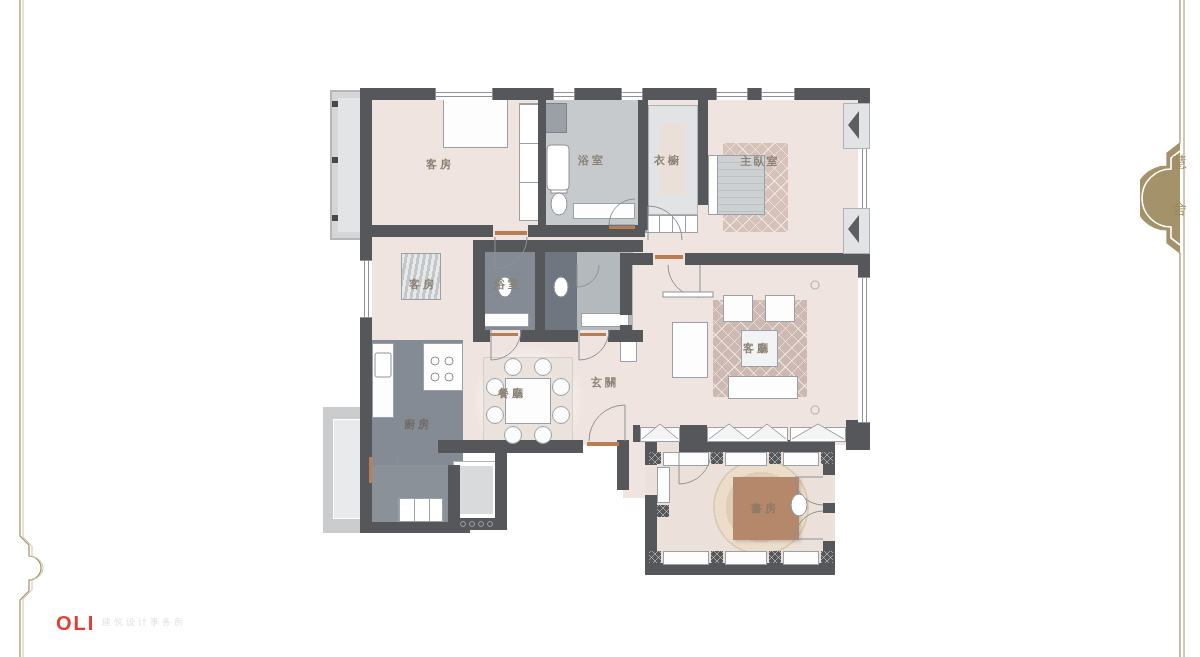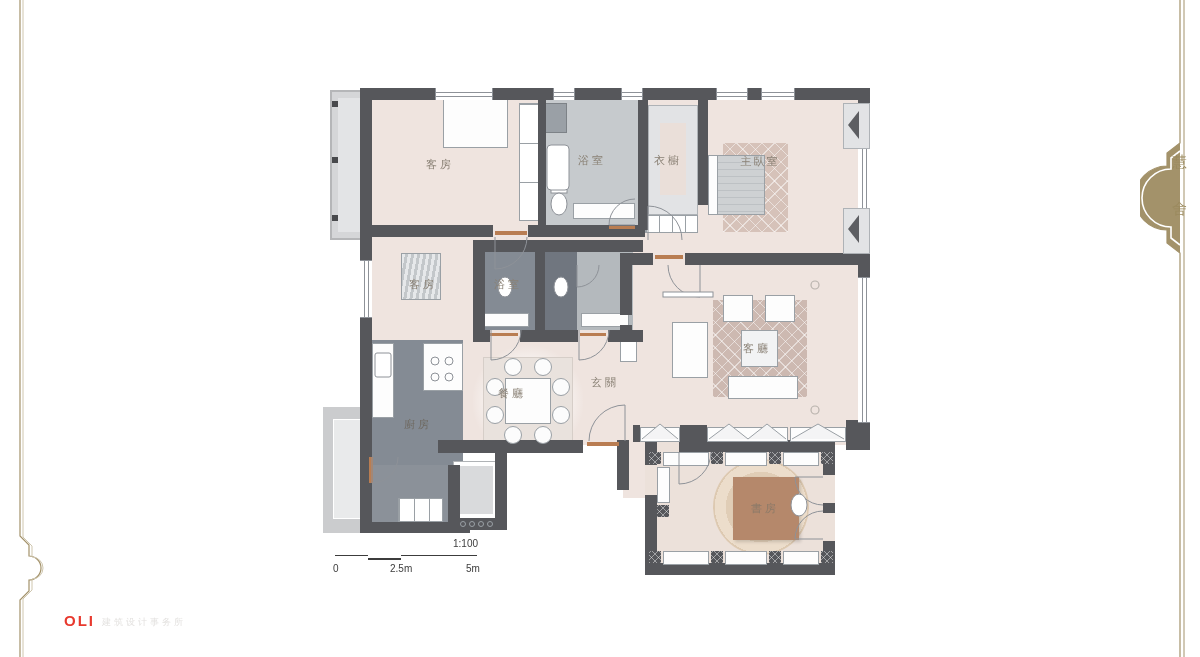--- a/index.html
+++ b/index.html
@@ -19,32 +19,32 @@
          background-image:linear-gradient(#8e9298,#8e9298),linear-gradient(#8e9298,#8e9298);
          background-size:100% 1px,100% 1px;background-position:0 4px,0 8px;background-repeat:no-repeat;box-sizing:border-box;}
   .win-v{position:absolute;width:12px;background:#fff;border-top:1px solid #8e9298;border-bottom:1px solid #8e9298;
          background-image:linear-gradient(90deg,#8e9298 1px,transparent 1px),linear-gradient(90deg,#8e9298 1px,transparent 1px);
          background-size:1px 100%,1px 100%;background-position:4px 0,8px 0;background-repeat:no-repeat;box-sizing:border-box;}
   .cells{position:absolute;background:#fff;border:1px solid #9aa0a5;box-sizing:border-box;}
   .pil{position:absolute;width:12px;height:12px;background:
        repeating-linear-gradient(45deg,rgba(255,255,255,.45) 0 1px,transparent 1px 5px),
        repeating-linear-gradient(-45deg,rgba(255,255,255,.45) 0 1px,transparent 1px 5px),var(--wall);}
   .lbl{position:absolute;font-family:"DejaVu Serif","Liberation Serif",serif;color:var(--label);
-       font-size:11px;letter-spacing:3px;white-space:nowrap;transform:translate(-50%,-50%);}
+       font-size:11px;letter-spacing:3px;white-space:nowrap;transform:translate(-50%,-50%);font-weight:bold;}
   .sill{position:absolute;background:#b97d52;}
   .rug-lattice{background-image:
        repeating-linear-gradient(45deg,rgba(255,255,255,.5) 0 1px,transparent 1px 9px),
        repeating-linear-gradient(-45deg,rgba(255,255,255,.5) 0 1px,transparent 1px 9px);}
   .bed-stripes{background-image:repeating-linear-gradient(180deg,#ced1d3 0 6px,#bdc1c4 6px 7px);}
   .diag{background-image:repeating-linear-gradient(100deg,#e6e8ea 0 3px,#c3c7ca 3px 6px);}
   .scale-bar{position:absolute;left:335px;top:538px;width:148px;height:38px;color:#3c3c3c;
              font-family:"Liberation Sans",sans-serif;font-size:10px;}
   .brand{position:absolute;left:56px;top:612px;}
-  .brand .logo{font-family:"Liberation Sans",sans-serif;font-weight:bold;font-size:15px;
-               letter-spacing:2px;color:var(--logo-red);margin-left:8px;}
+  .brand .logo{font-family:"Liberation Sans",sans-serif;font-weight:bold;font-size:20px;
+               letter-spacing:2px;color:var(--logo-red);}
   .brand .sub{position:absolute;left:46px;top:4px;font-size:9px;letter-spacing:3px;color:#e3e1df;white-space:nowrap;}
   .mark-char{position:absolute;font-family:"DejaVu Serif","Liberation Serif",serif;
              font-size:15px;color:#9b8a5e;}
 </style>
 </head>
 <body>
 
 <div class="canvas">
 
   <svg class="abs" style="left:5px;top:0;" width="40" height="657" viewBox="0 0 40 657">
@@ -267,28 +267,19 @@
     <div class="lbl" style="left:437px;top:76px;letter-spacing:2px;">主臥室</div>
     <div class="lbl" style="left:100px;top:199px;">客房</div>
     <div class="lbl" style="left:185px;top:199px;">浴室</div>
     <div class="lbl" style="left:434px;top:263px;">客廳</div>
     <div class="lbl" style="left:189px;top:308px;">餐廳</div>
     <div class="lbl" style="left:282px;top:297px;">玄關</div>
     <div class="lbl" style="left:95px;top:339px;color:#6f6a62;">廚房</div>
     <div class="lbl" style="left:442px;top:423px;color:#8c7a68;">書房</div>
   </div>
 
-  <div class="scale-bar">
-    <div class="abs" style="left:118px;top:0;">1:100</div>
-    <div class="abs" style="left:0;top:17px;width:33px;height:1px;background:#3c3c3c;"></div>
-    <div class="abs" style="left:33px;top:20px;width:33px;height:2px;background:#3c3c3c;"></div>
-    <div class="abs" style="left:66px;top:17px;width:76px;height:1px;background:#3c3c3c;"></div>
-    <div class="abs" style="left:-2px;top:25px;">0</div>
-    <div class="abs" style="left:55px;top:25px;">2.5m</div>
-    <div class="abs" style="left:131px;top:25px;">5m</div>
-  </div>
 
   <div class="brand">
     <span class="logo">OLI</span>
     <span class="sub">建筑设计事务所</span>
   </div>
 
 </div>
 
 </body></html>

